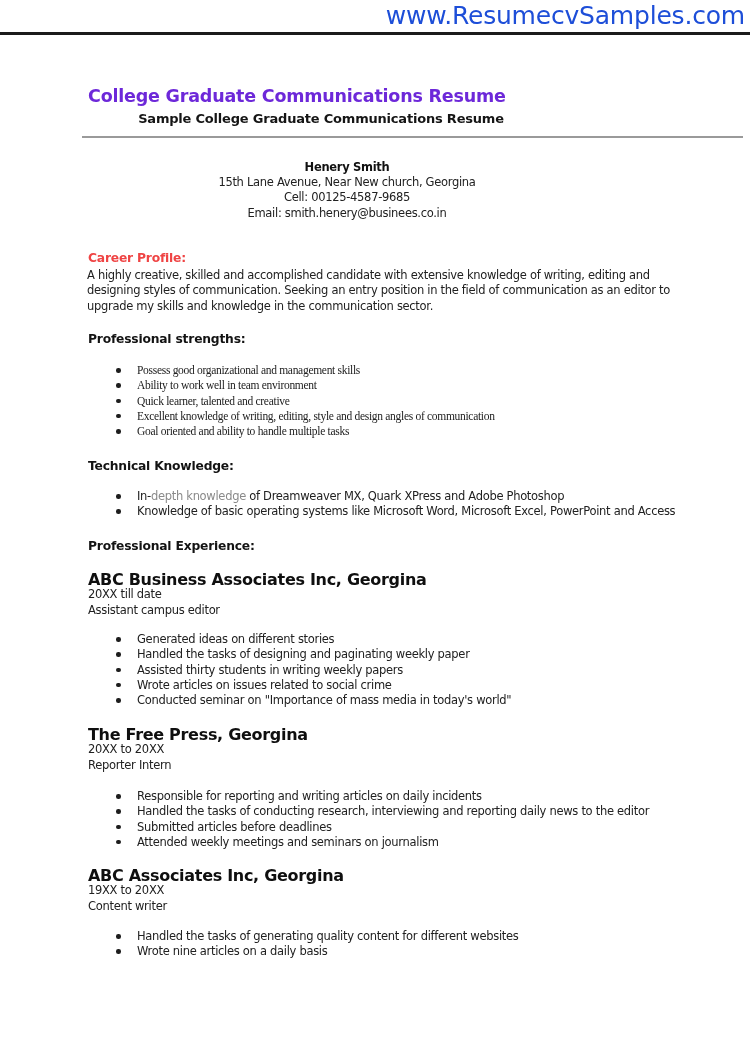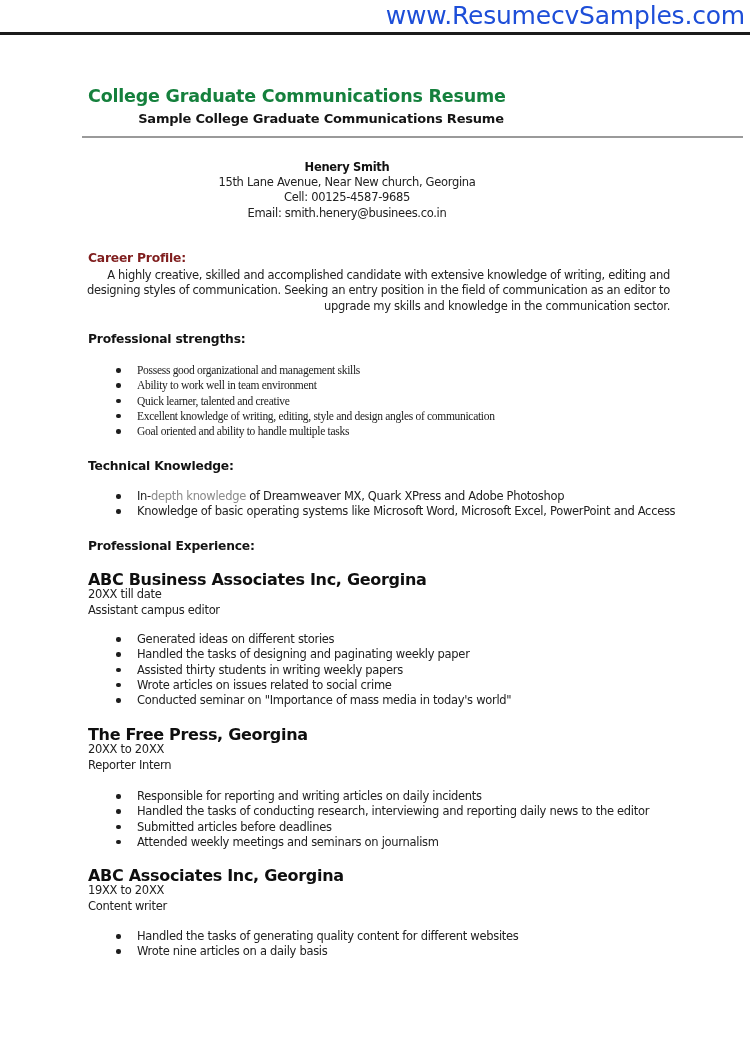--- a/index.html
+++ b/index.html
@@ -11,38 +11,38 @@
   .site-url{
     position:absolute;top:1px;right:5px;font-size:25px;color:#1d4ed8;
     letter-spacing:-0.2px;
   }
   .top-line{
     position:absolute;top:32px;left:0;width:750px;height:3px;background:#1b1b1b;
   }
   
   .doc-title{
     position:absolute;top:86px;left:88px;font-size:17.5px;font-weight:bold;
-    color:#15803d;letter-spacing:-0.2px;text-align:right;
+    color:#6d28d9;letter-spacing:-0.2px;text-align:right;
   }
   .doc-subtitle{
     position:absolute;top:111px;left:0;width:642px;text-align:center;
     font-size:13px;font-weight:bold;color:#151515;letter-spacing:-0.2px;
   }
   .title-rule{
     position:absolute;top:136px;left:82px;width:661px;height:2px;background:#9a9a9a;
   }
   
   .contact{
     position:absolute;top:160px;left:0;width:694px;text-align:center;
     font-size:11.5px;line-height:15.2px;letter-spacing:-0.3px;color:#212121;
   }
   .contact .name{font-weight:bold;color:#111;}
   
   .sec{position:absolute;left:88px;font-size:12.3px;font-weight:bold;color:#131313;letter-spacing:-0.2px;}
-  .sec.gray{color:#7f1d1d;}
+  .sec.gray{color:#ef4444;}
   .body-text{
     position:absolute;left:87px;font-size:11.5px;line-height:15.3px;
     letter-spacing:-0.3px;color:#212121;
   }
   ul.blist{
     position:absolute;left:88px;margin:0;padding:0;list-style:none;
     font-size:11.5px;line-height:15.3px;letter-spacing:-0.3px;color:#212121;
   }
   ul.blist li{position:relative;padding-left:49px;}
   ul.blist li .dot{
@@ -66,21 +66,21 @@
   <div class="title-rule"></div>
 
   <div class="contact">
     <div class="name">Henery Smith</div>
     <div>15th Lane Avenue, Near New church, Georgina</div>
     <div>Cell: 00125-4587-9685</div>
     <div>Email: smith.henery@businees.co.in</div>
   </div>
 
   <div class="sec gray" style="top:251px;">Career Profile:</div>
-  <div class="body-text" style="top:268px;text-align:right;">
+  <div class="body-text" style="top:268px;">
     <div>A highly creative, skilled and accomplished candidate with extensive knowledge of writing, editing and</div>
     <div>designing styles of communication. Seeking an entry position in the field of communication as an editor to</div>
     <div>upgrade my skills and knowledge in the communication sector.</div>
   </div>
 
   <div class="sec" style="top:332px;">Professional strengths:</div>
   <ul class="blist" style="top:363px;font-family:Liberation Serif, serif;">
     <li><span class="dot"></span><span>Possess good organizational and management skills</span></li>
     <li><span class="dot"></span><span>Ability to work well in team environment</span></li>
     <li><span class="dot"></span><span>Quick learner, talented and creative</span></li>

